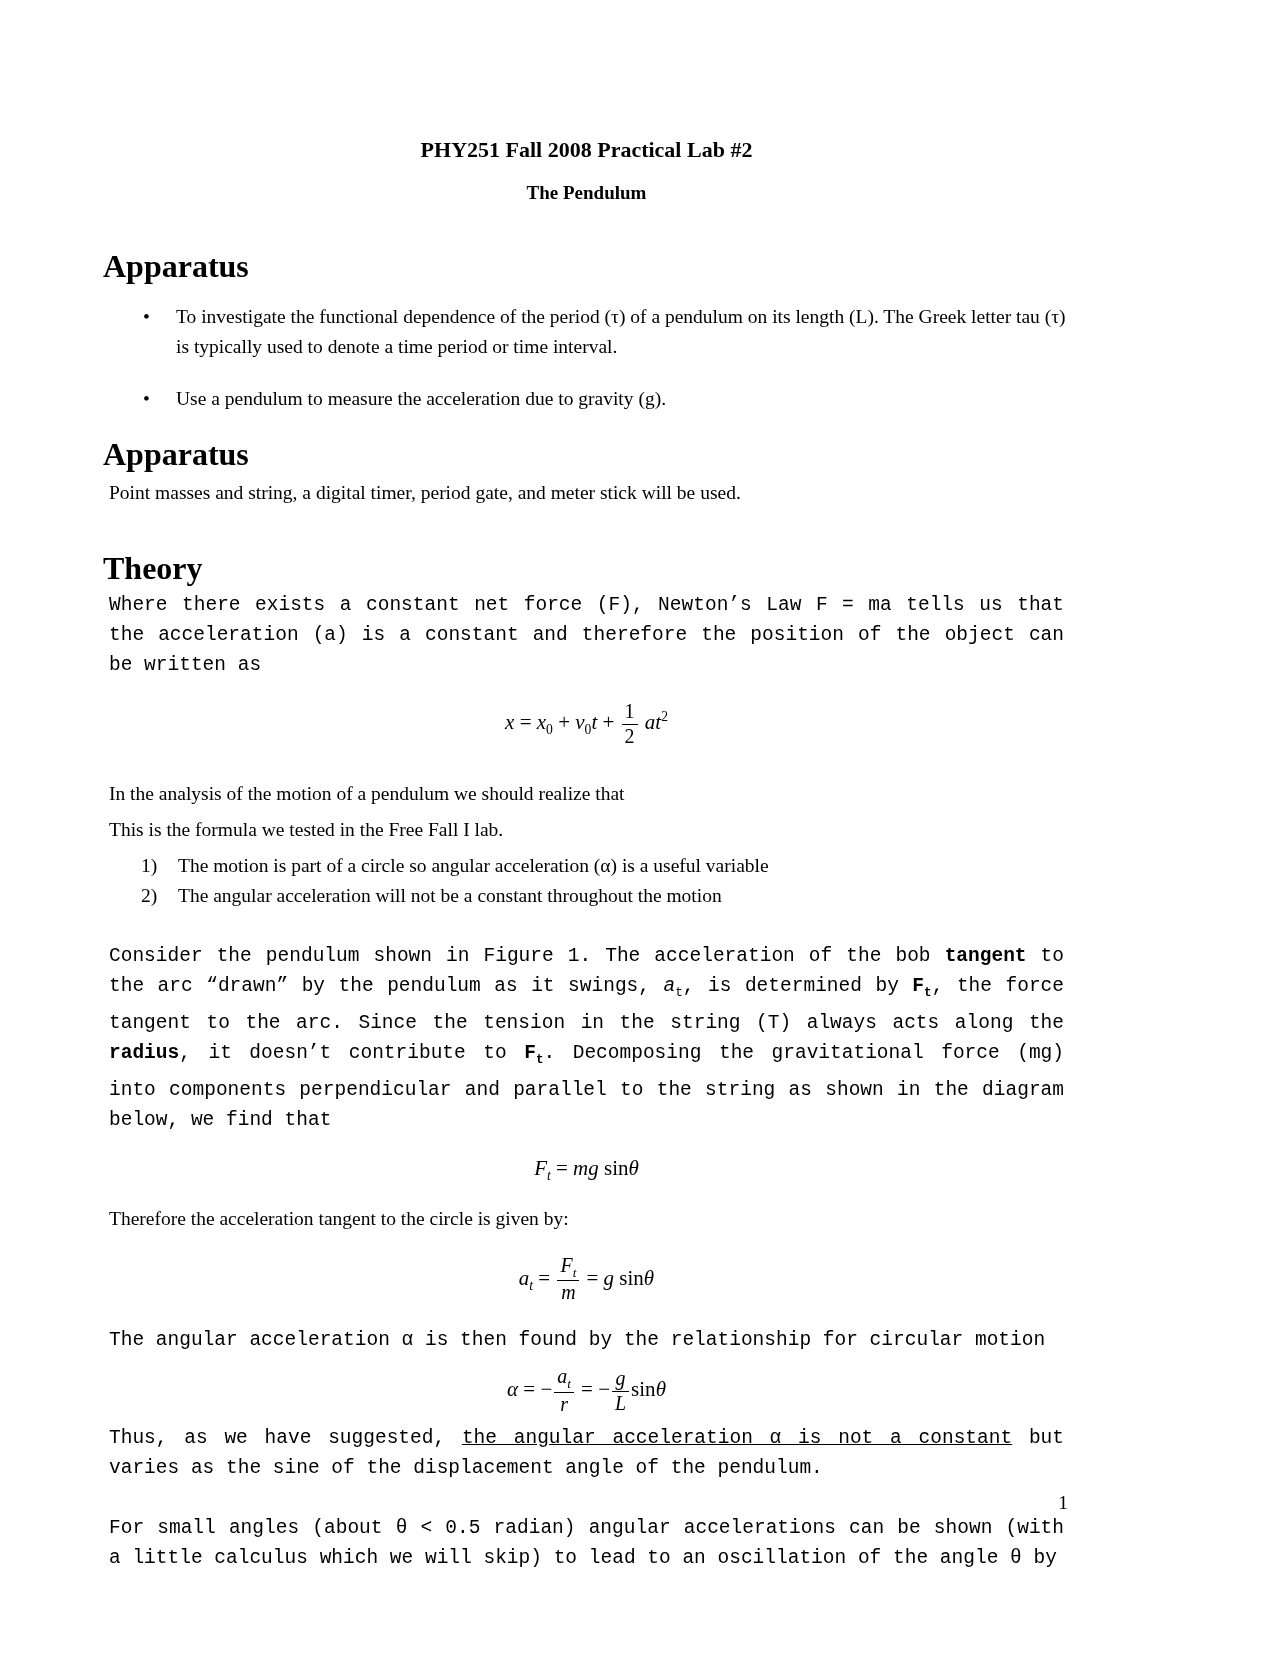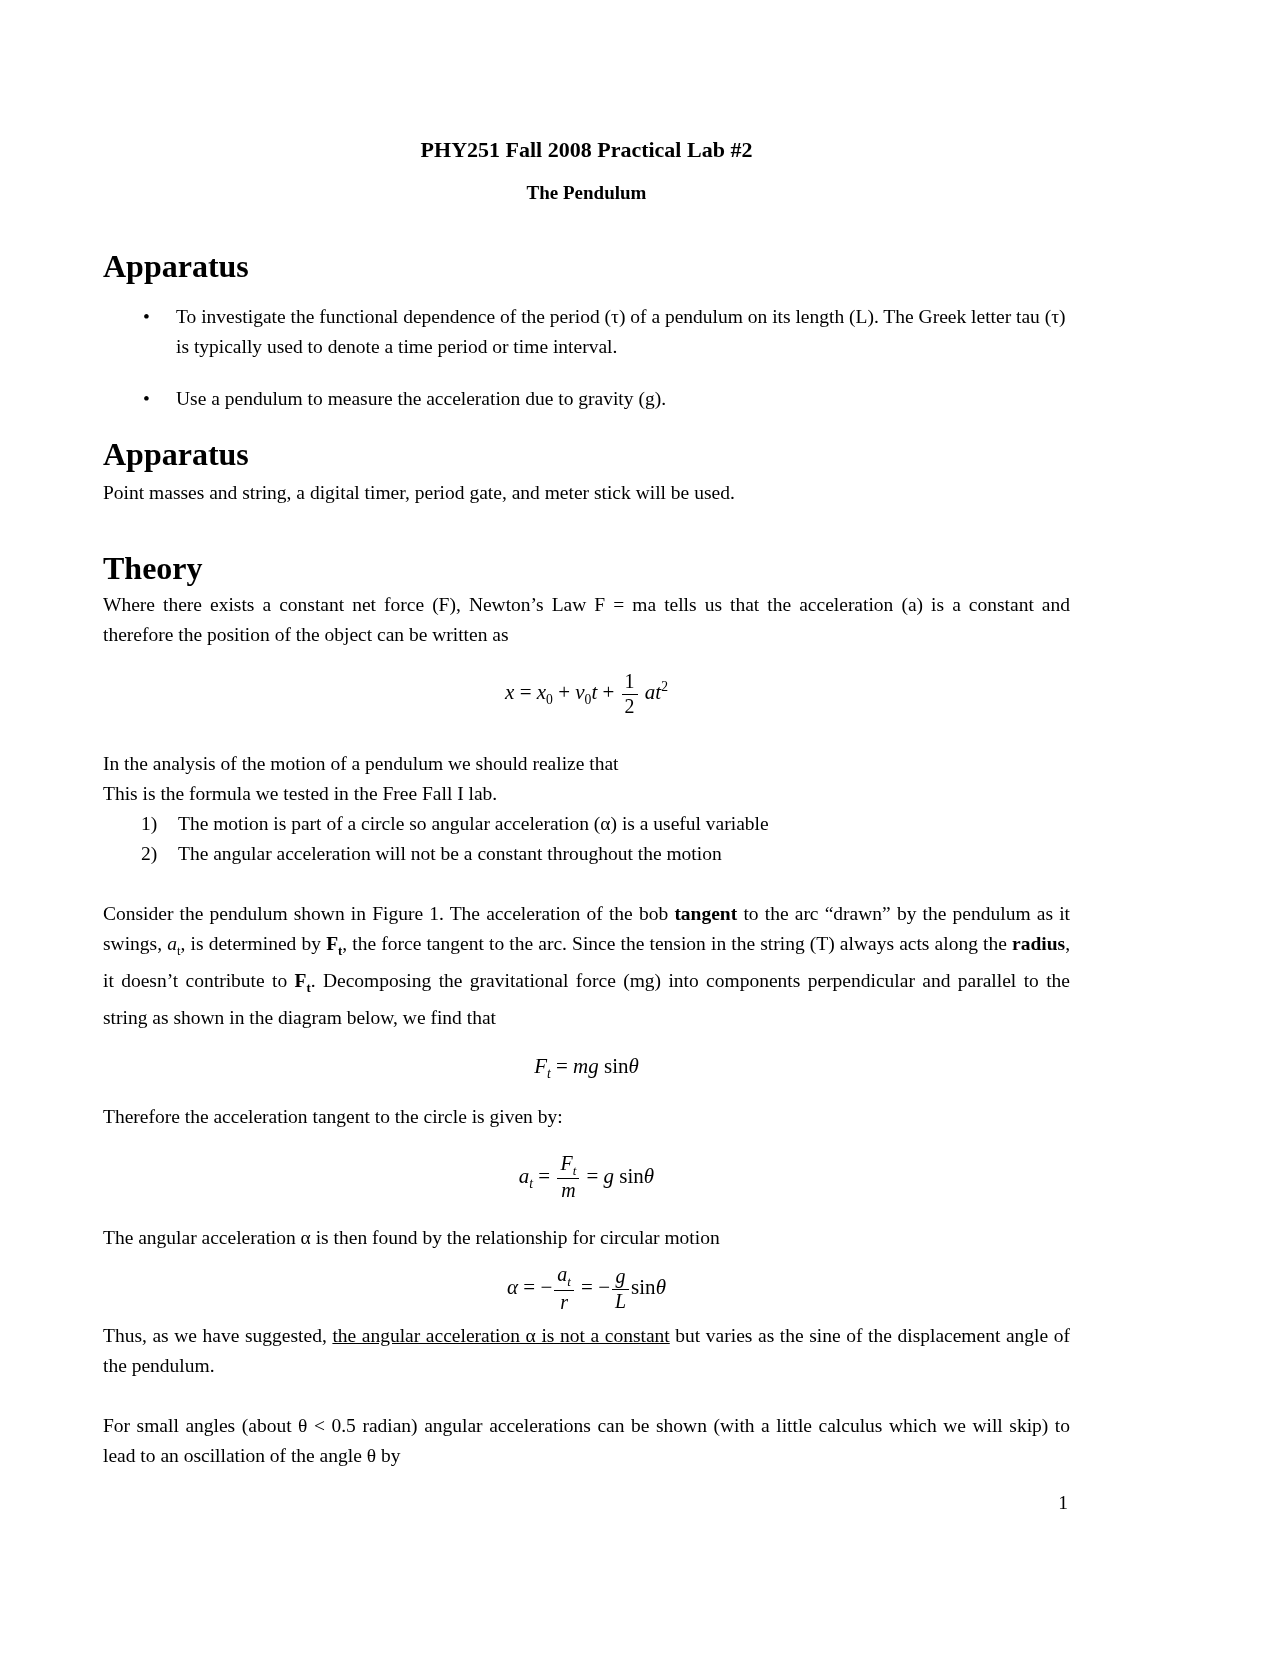--- a/index.html
+++ b/index.html
@@ -16,22 +16,22 @@
 
   .doc-title { text-align: center; font-weight: bold; font-size: 22px; line-height: 28px; }
   .doc-subtitle { text-align: center; font-weight: bold; font-size: 19px; line-height: 26px; margin-top: 16px; }
 
   .h1 { font-size: 32px; font-weight: bold; line-height: 40px; }
   .h1-objectives { margin-top: 40px; }
   .h1-apparatus { margin-top: 20px; }
   .h1-theory { margin-top: 40px; }
 
   .body-text { font-size: 19.5px; line-height: 30px; }
-  p { margin: 0; }
-  .just { text-align: justify; }
+  p { margin: 6px; }
+  .just { text-align: justify; font-family: Liberation Mono, monospace; }
 
   .bullet-list { margin-top: 16px; }
   .bullet-item { display: flex; margin-left: 40px; }
   .bullet-item + .bullet-item { margin-top: 22px; }
   .bullet-marker { width: 33px; flex: 0 0 33px; }
   .bullet-text { flex: 1; }
 
   .apparatus-body { margin-top: 4px; }
   .theory-intro { margin-top: 2px; }
 

